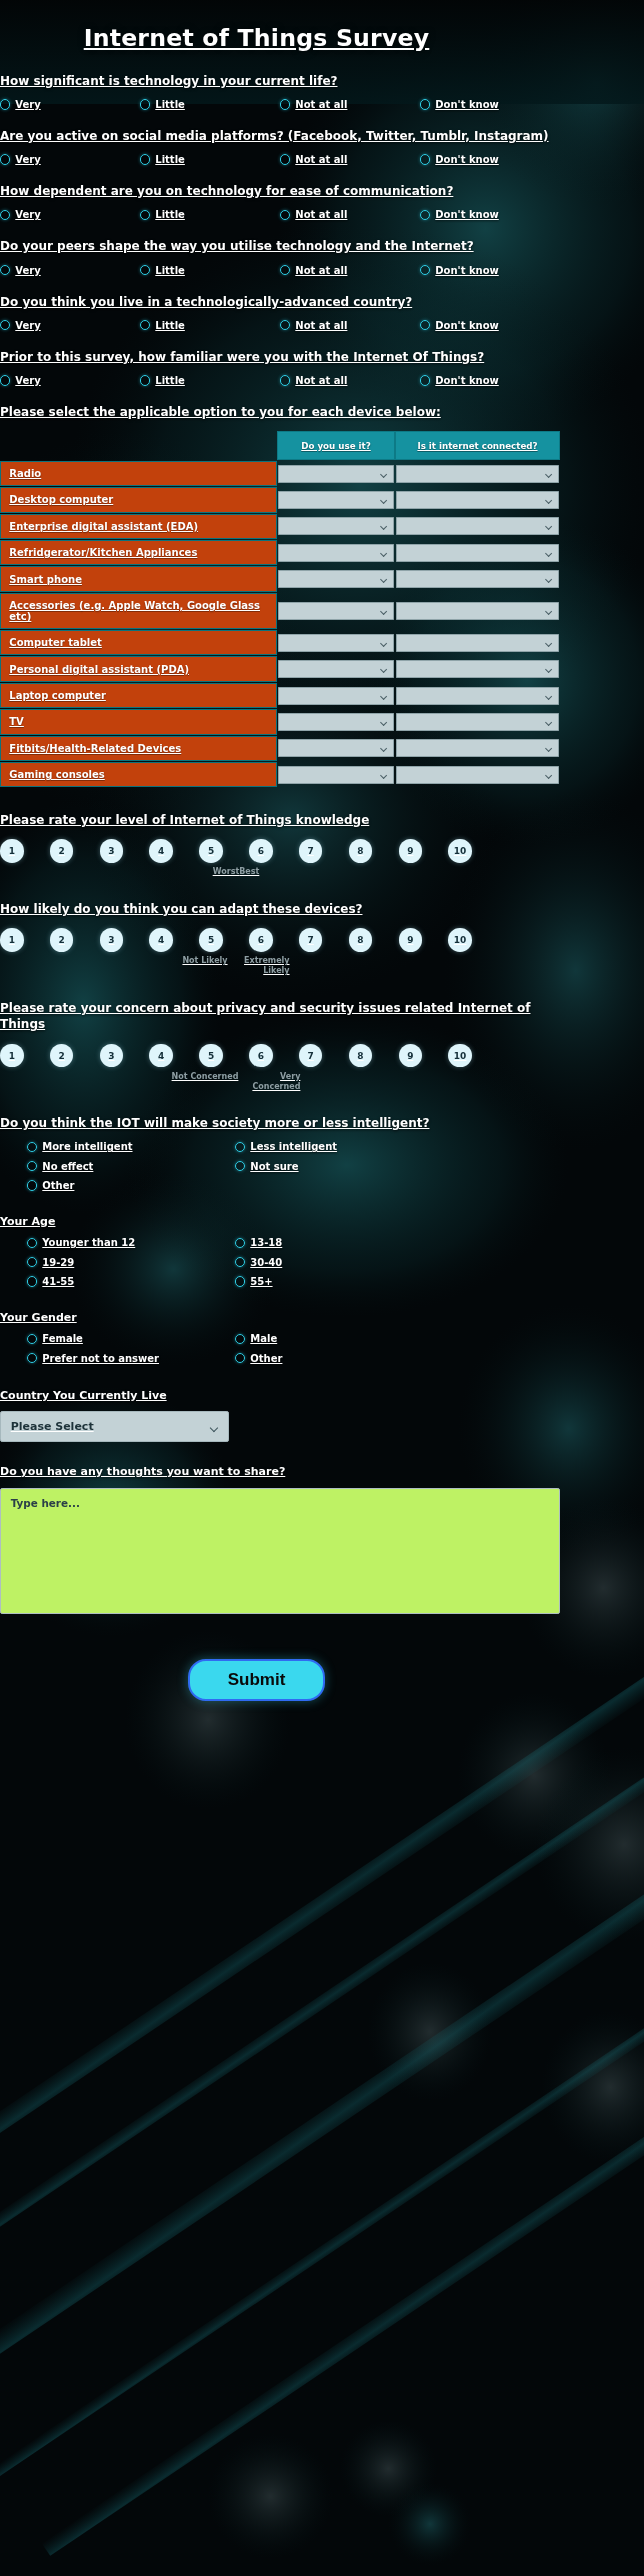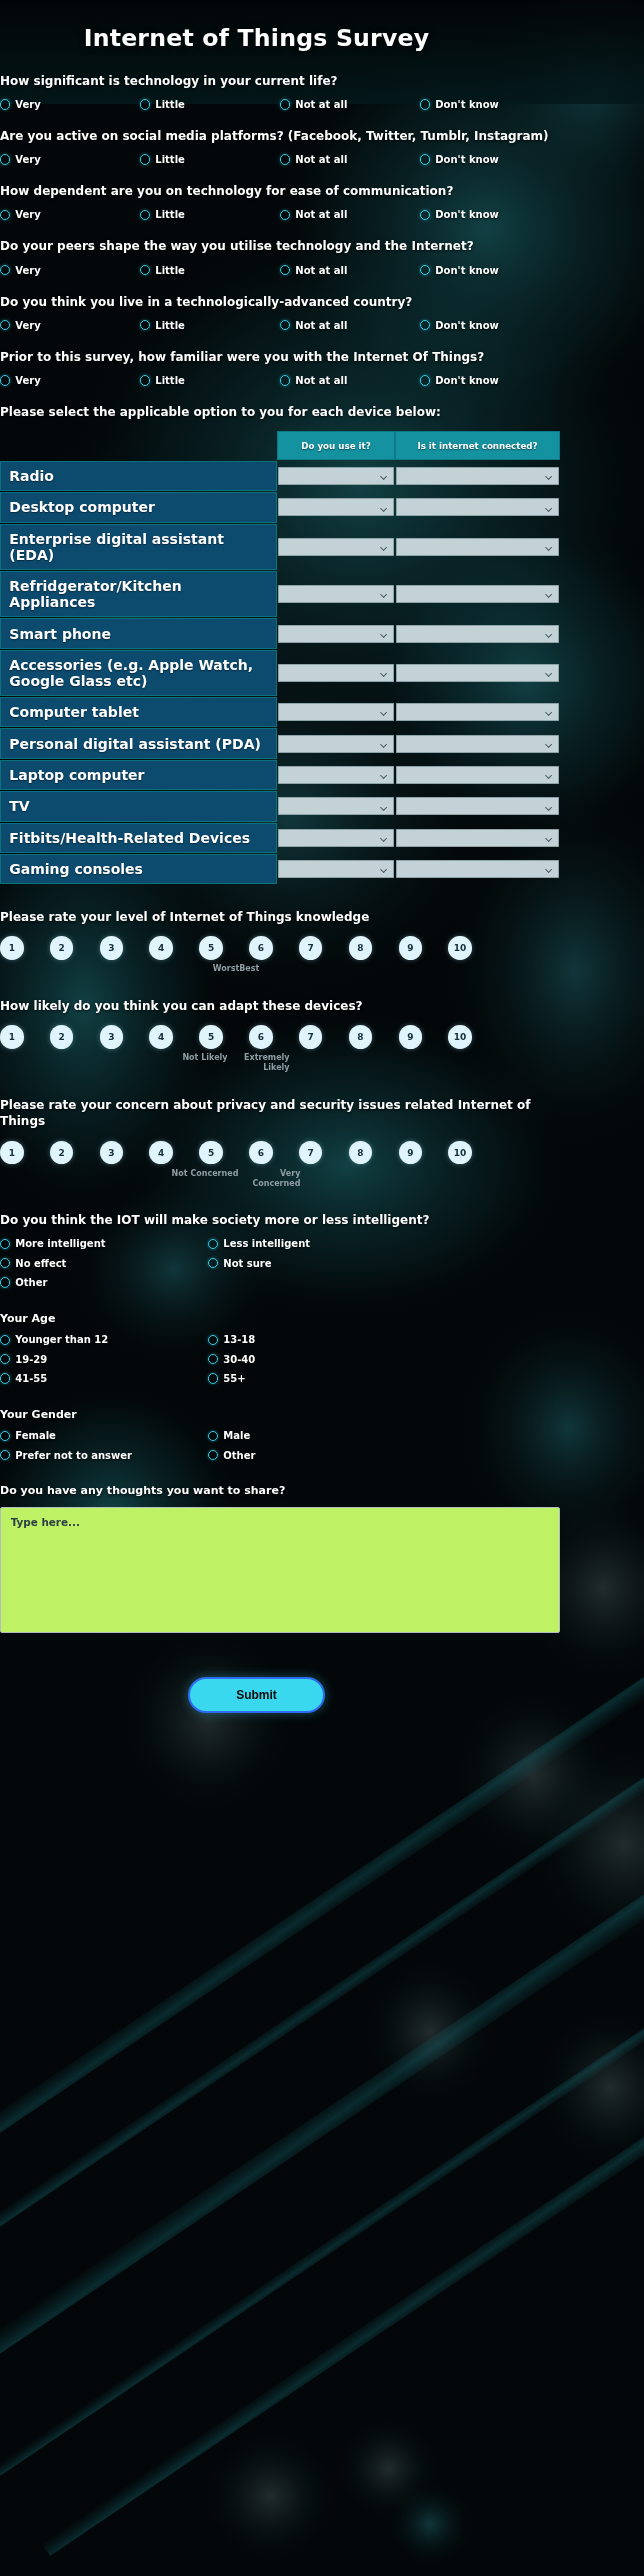--- a/index.html
+++ b/index.html
@@ -10,21 +10,21 @@
     background: #030709;
     font-family: "DejaVu Sans", sans-serif;
     color: #ffffff;
     position: relative;
     overflow-x: hidden;
   }
 
   
   #bg { position:absolute; inset:0; width:645px; height:2576px; z-index:0; pointer-events:none; }
 
-  #page { position: relative; z-index: 2; width: 513px; }
+  #page { position: relative; z-index: 2; width: 513px; text-decoration: underline; }
 
   .wrap { width: 560px; margin: 0 auto; }
 
   
   .header { padding: 23.6px 0 21px; text-align: center; }
   .title {
     font-size: 23.6px;
     font-weight: 700;
     letter-spacing: 0.2px;
     color: #ffffff;
@@ -65,21 +65,21 @@
   }
 
   
   .opt-grid {
     display: grid;
     grid-template-columns: 1fr 1fr;
     row-gap: 8.3px;
     column-gap: 0;
     max-width: 416px;
   }
-  .opt-grid .opt { width: auto; }
+  .opt-grid .opt { width: auto; padding-left: 27px; }
 
   
   .table-block { margin: 0 0 23.6px 0; }
   .dev-table {
     border-collapse: separate;
     border-spacing: 0 1.4px;
     width: 560px;
     table-layout: fixed;
   }
   .dev-table col.c-label { width: 277px; }
@@ -92,23 +92,23 @@
     color: #ffffff;
     font-size: 8.7px;
     font-weight: 700;
     padding: 8.3px 4.2px;
     text-align: center;
     border: 0.7px solid #0d7a86;
     text-shadow: 0 0.7px 1.4px rgba(0,0,0,.5);
     margin-top: 16px;
   }
   .dev-table td.dev {
-    background: #0c4a6e;
+    background: #c2410c;
     color: #ffffff;
-    font-size: 14px;
+    font-size: 10px;
     font-weight: 700;
     padding: 6.2px 8.3px;
     border: 0.7px solid #0b727c;
     text-shadow: 0 0.7px 1.4px rgba(0,0,0,.45);
   }
   .dev-table td.sel {
     padding: 1.4px 0.7px;
     background: transparent;
     border: none;
   }
@@ -212,21 +212,21 @@
   }
   .ta::placeholder { color: #2b4048; opacity: 1; }
 
   .submit-wrap { text-align: center; padding: 23.6px 0 28px; }
   .submit {
     display: inline-block;
     min-width: 137px;
     padding: 9px 28px;
     background: #3ad8ee;
     color: #0a0a0a;
-    font-size: 12px;
+    font-size: 17px;
     font-weight: 700;
     border: 2.1px solid #2f6bf2;
     border-radius: 18px;
     cursor: pointer;
     box-shadow: 0 0 11px rgba(58,216,238,.35);
   }
 </style>
 </head>
 <body>
 
@@ -687,20 +687,26 @@
             <span class="radio"></span>
             <span>Prefer not to answer</span>
           </div>
           <div class="opt">
             <span class="radio"></span>
             <span>Other</span>
           </div>
         </div>
     </div>
 
+    <div class="q-block" style="margin-top:25px">
+      <div class="sec-label">Country You Currently Live</div>
+      <div class="country-select">
+        <span>Please Select</span>
+      </div>
+    </div>
 
     <div class="q-block" style="margin-top:23.6px">
       <div class="sec-label">Do you have any thoughts you want to share?</div>
       <textarea class="ta" placeholder="Type here..." style=""></textarea>
     </div>
 
   </div>
 
   <div class="submit-wrap">
     <button class="submit">Submit</button>

